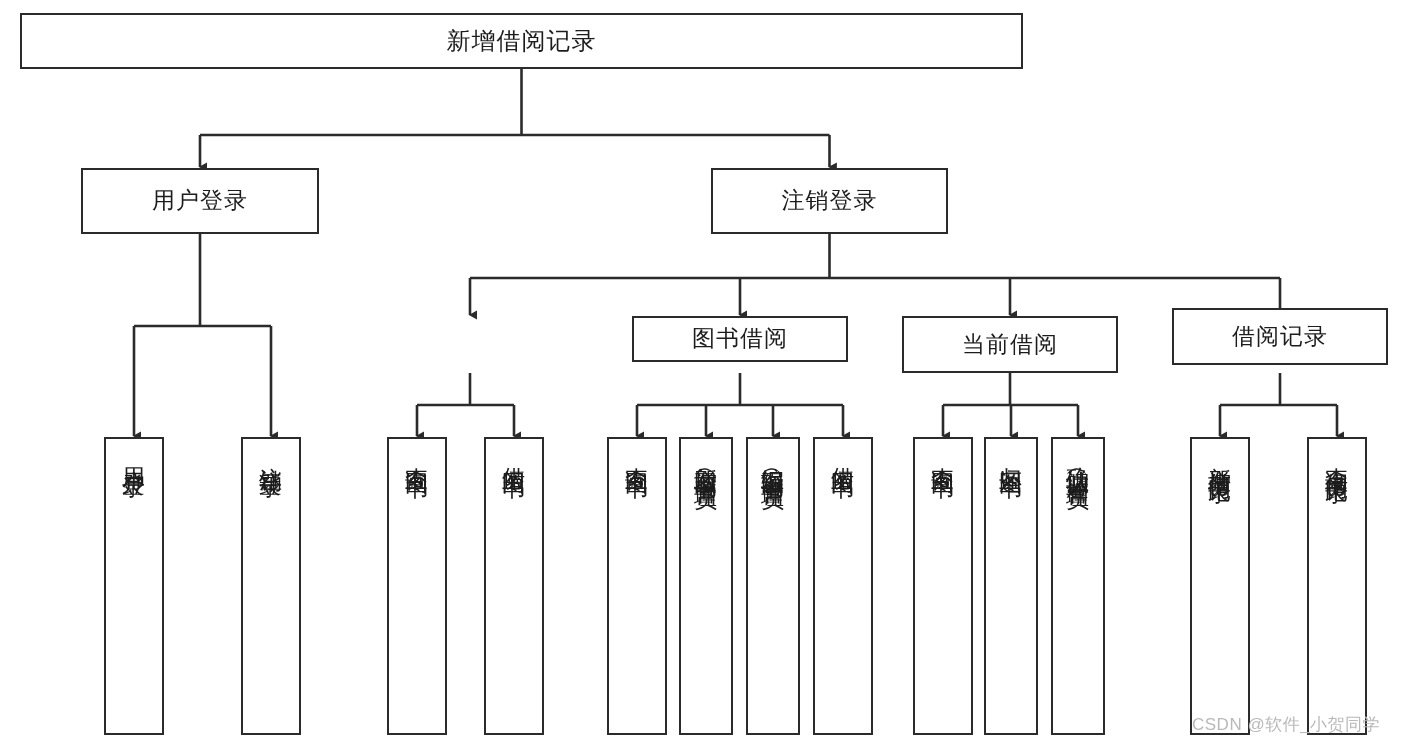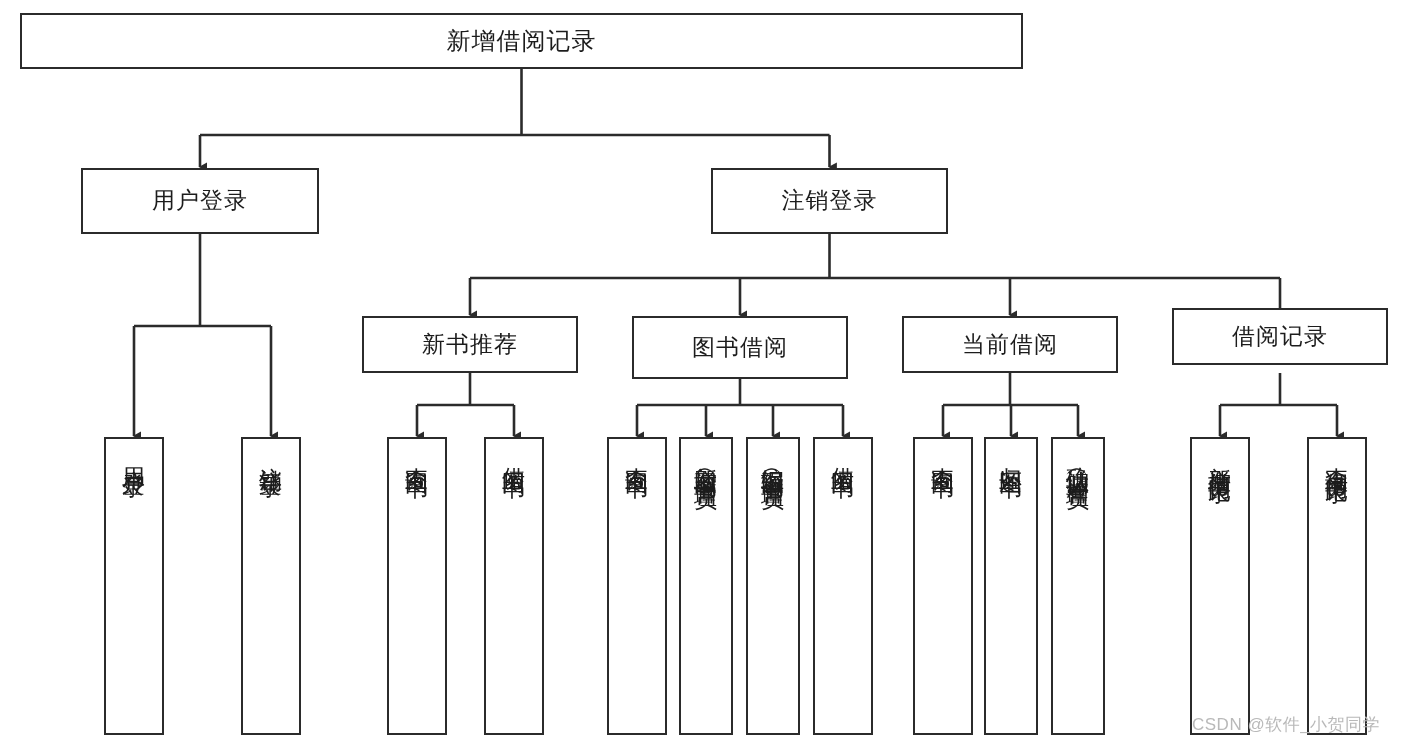--- a/index.html
+++ b/index.html
@@ -120,24 +120,21 @@
     <span>新增借阅记录</span>
   </div>
 
   <div class="node horiz" style="left: 81px; top: 168px; width: 238px; height: 66px;">
     <span>用户登录</span>
   </div>
   <div class="node horiz" style="left: 711px; top: 168px; width: 237px; height: 66px;">
     <span>注销登录</span>
   </div>
 
-  <div class="node horiz" style="left: 362px; top: 316px; width: 216px; height: 57px;">
-    <span>新书推荐</span>
-  </div>
-  <div class="node horiz" style="left: 632px; top: 316px; width: 216px; height: 63px;">
+  <div class="node horiz" style="left: 632px; top: 316px; width: 216px; height: 46px;">
     <span>图书借阅</span>
   </div>
   <div class="node horiz" style="left: 902px; top: 316px; width: 216px; height: 57px; align-items: center;">
     <span>当前借阅</span>
   </div>
   <div class="node horiz" style="left: 1172px; top: 308px; width: 216px; height: 57px;">
     <span>借阅记录</span>
   </div>
 
   <div class="node vert" style="left: 104px; top: 437px; width: 60px; height: 298px;">

